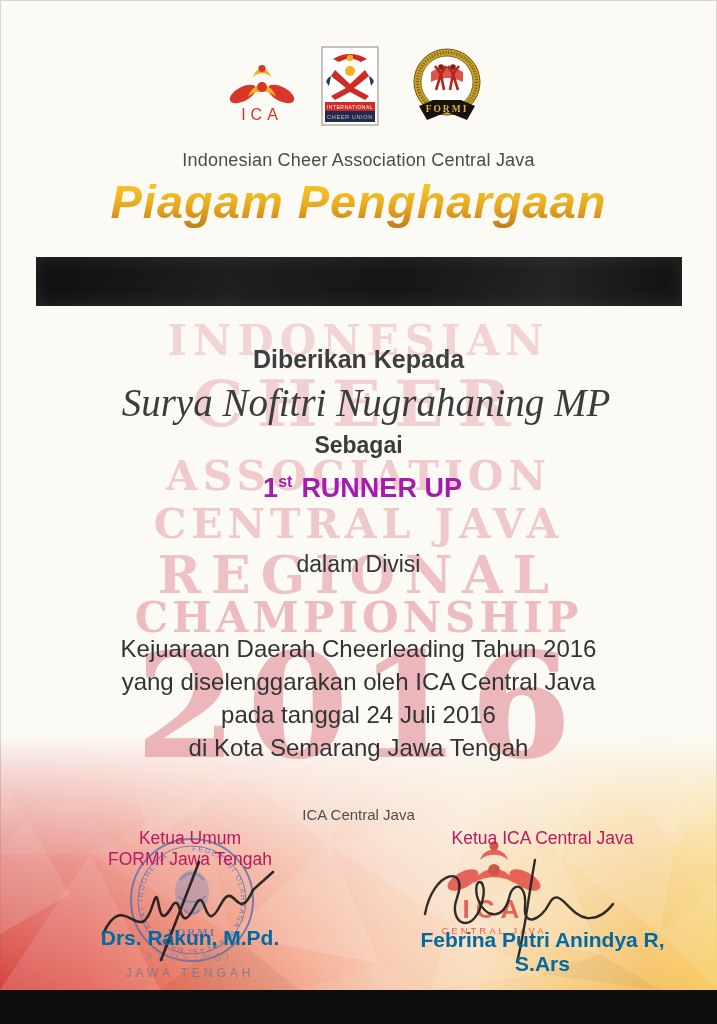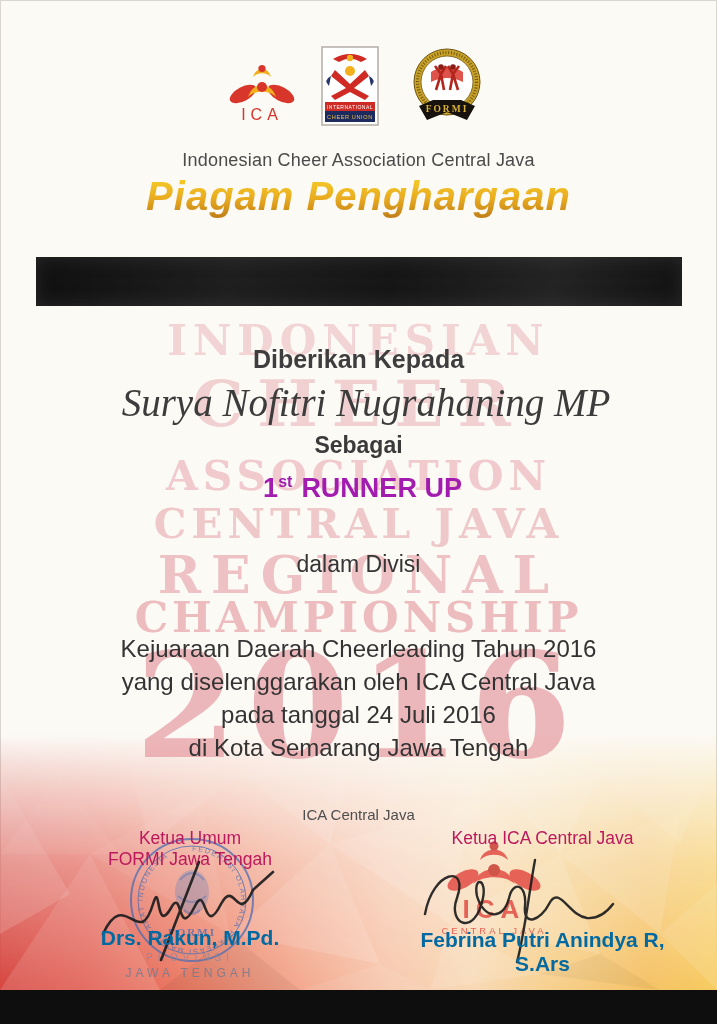--- a/index.html
+++ b/index.html
@@ -12,21 +12,21 @@
   }
 
   
   .logo-row { position:absolute; top:46px; left:0; right:0; display:flex; justify-content:center; align-items:center; gap:26px; }
   .logo { display:block; }
 
   
   .association { position:absolute; top:150px; left:0; right:0; text-align:center;
     font-size:18px; color:#4b4b4b; letter-spacing:.2px; }
   .cert-title { position:absolute; top:174px; left:0; right:0; text-align:center;
-    font-size:40px; font-weight:bold; font-style:italic; letter-spacing:1px;
+    font-size:47px; font-weight:bold; font-style:italic; letter-spacing:1px;
     color:#d9a21e; }
   @supports (-webkit-background-clip:text) or (background-clip:text) {
     .cert-title span {
       background:linear-gradient(180deg,#f8d22b 0%, #e9ac20 55%, #c07e18 100%);
       -webkit-background-clip:text; background-clip:text; color:transparent;
     }
   }
 
   
   .band-top { position:absolute; top:257px; left:36px; width:646px; height:49px;

